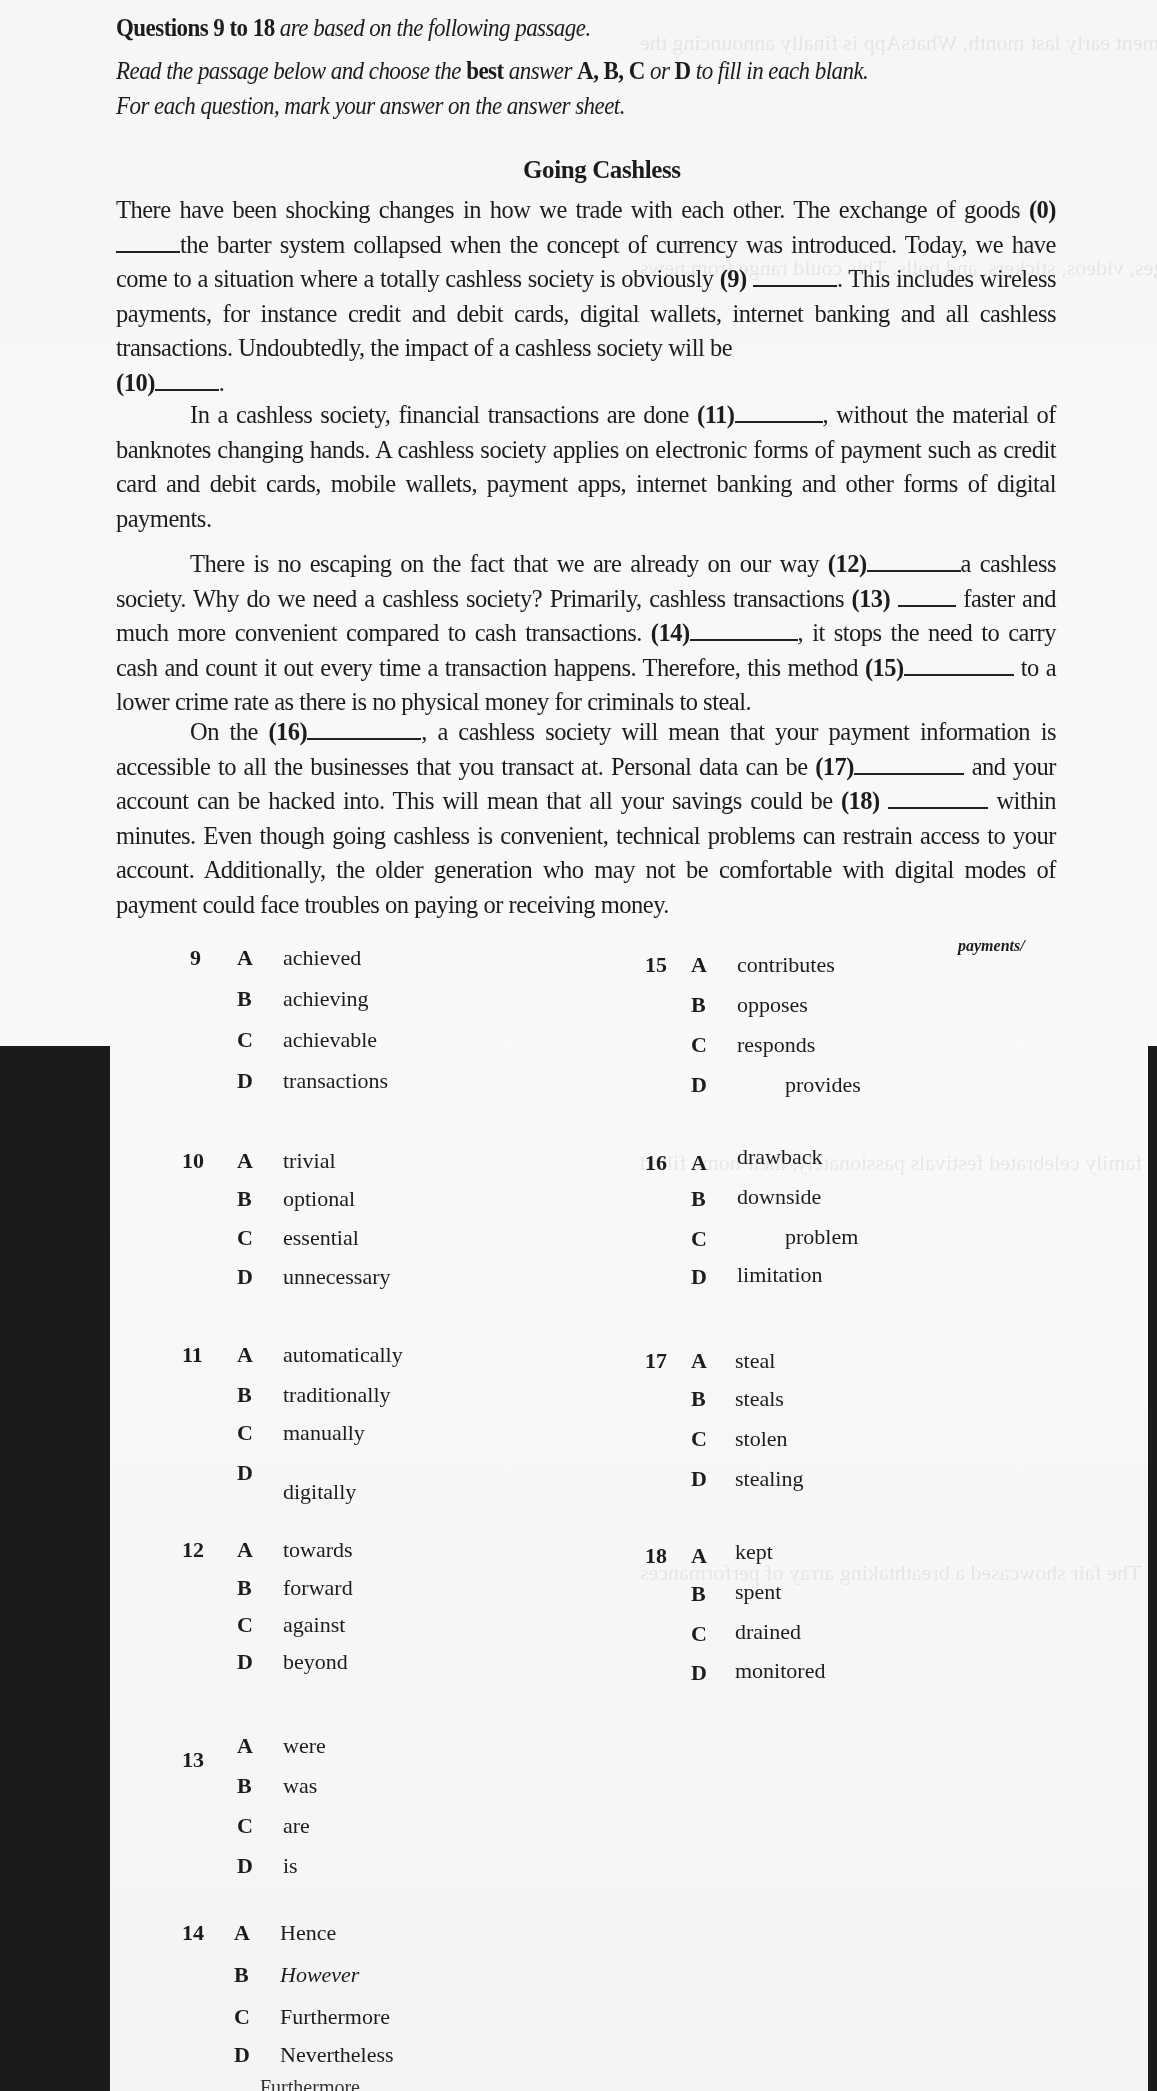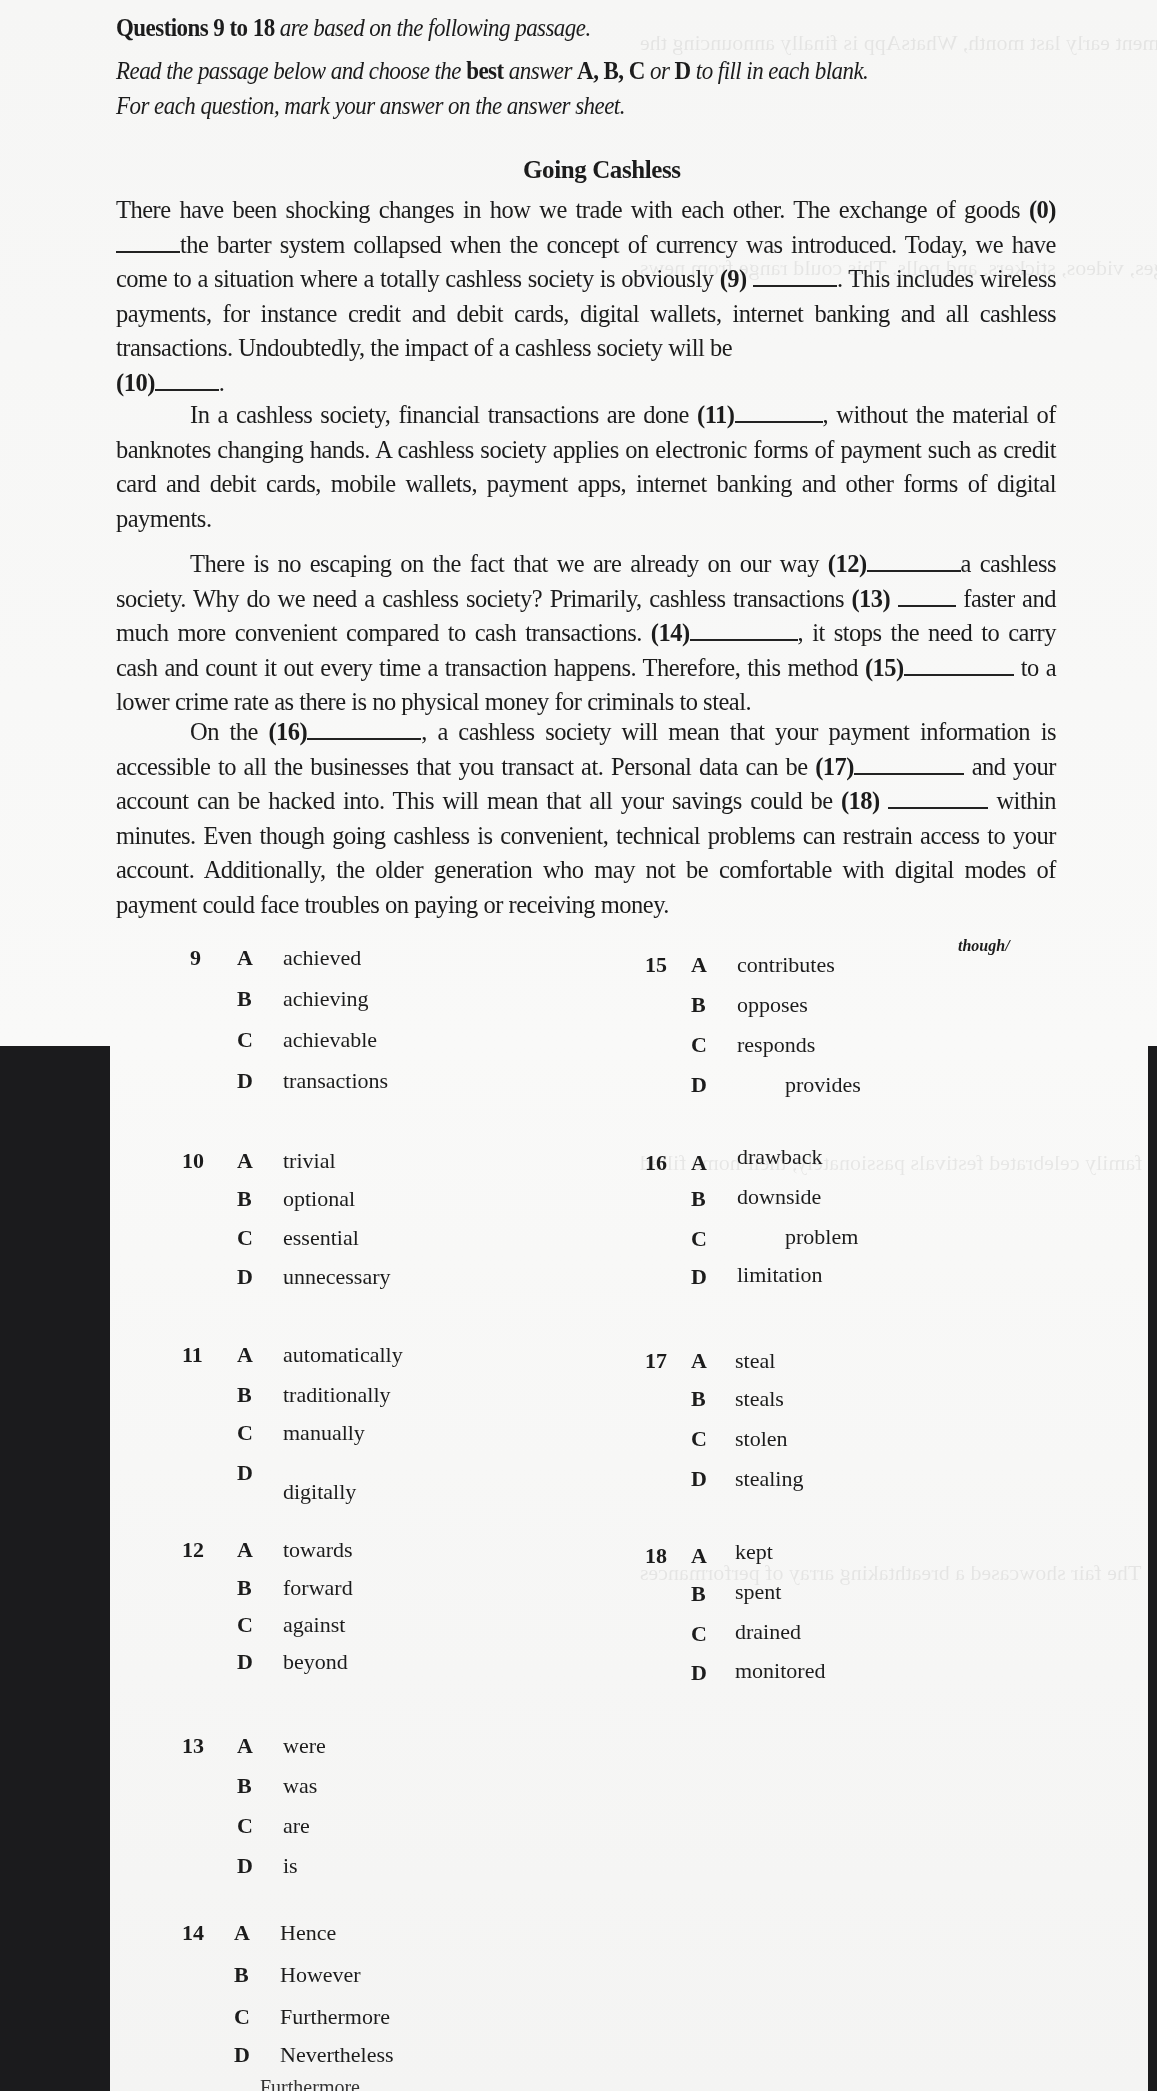--- a/index.html
+++ b/index.html
@@ -82,21 +82,21 @@
   </div>
 
   <div class="para" style="top:547px;text-indent:74px;">
     <span>There is no escaping on the fact that we are already on our way </span><span class="qnum">(12)</span><span class="blank" style="width:94px;"></span><span>a cashless society. Why do we need a cashless society? Primarily, cashless transactions </span><span class="qnum">(13)</span> <span class="blank" style="width:58px;"></span><span> faster and much more convenient compared to cash transactions. </span><span class="qnum">(14)</span><span class="blank" style="width:108px;"></span><span>, it stops the need to carry cash and count it out every time a transaction happens. Therefore, this method </span><span class="qnum">(15)</span><span class="blank" style="width:110px;"></span> <span>to a lower crime rate as there is no physical money for criminals to steal.</span>
   </div>
 
   <div class="para" style="top:715px;text-indent:74px;">
     <span>On the </span><span class="qnum">(16)</span><span class="blank" style="width:114px;"></span><span>, a cashless society will mean that your payment information is accessible to all the businesses that you transact at. Personal data can be </span><span class="qnum">(17)</span><span class="blank" style="width:110px;"></span> <span>and your account can be hacked into. This will mean that all your savings could be </span><span class="qnum">(18)</span> <span class="blank" style="width:100px;"></span><span> within minutes. Even though going cashless is convenient, technical problems can restrain access to your account. Additionally, the older generation who may not be comfortable with digital modes of payment could face troubles on paying or receiving money.</span>
   </div>
 
-  <div class="side-note">though/</div>
+  <div class="side-note">payments/</div>
 
   <div class="opt-group" style="left:190px;top:945px;">
     <span class="opt-num" style="left:0;top:0;">9</span>
     <div>
         <span class="opt-letter" style="left:47px;top:0;">A</span>
         <span class="opt-text" style="left:93px;top:0;">achieved</span>
       </div>
     <div>
         <span class="opt-letter" style="left:47px;top:41px;">B</span>
         <span class="opt-text" style="left:93px;top:41px;">achieving</span>
@@ -165,21 +165,21 @@
         <span class="opt-letter" style="left:47px;top:75px;">C</span>
         <span class="opt-text" style="left:93px;top:75px;">against</span>
       </div>
     <div>
         <span class="opt-letter" style="left:47px;top:112px;">D</span>
         <span class="opt-text" style="left:93px;top:112px;">beyond</span>
       </div>
   </div>
 
   <div class="opt-group" style="left:190px;top:1733px;">
-    <span class="opt-num" style="left:-8px;top:0;">13</span>
+    <span class="opt-num" style="left:-8px;top:14px;">13</span>
     <div>
         <span class="opt-letter" style="left:47px;top:0;">A</span>
         <span class="opt-text" style="left:93px;top:0;">were</span>
       </div>
     <div>
         <span class="opt-letter" style="left:47px;top:40px;">B</span>
         <span class="opt-text" style="left:93px;top:40px;">was</span>
       </div>
     <div>
         <span class="opt-letter" style="left:47px;top:80px;">C</span>
@@ -192,21 +192,21 @@
   </div>
 
   <div class="opt-group" style="left:190px;top:1920px;">
     <span class="opt-num" style="left:-8px;top:0;">14</span>
     <div>
         <span class="opt-letter" style="left:44px;top:0;">A</span>
         <span class="opt-text" style="left:90px;top:0;">Hence</span>
       </div>
     <div>
         <span class="opt-letter" style="left:44px;top:42px;">B</span>
-        <span class="opt-text" style="left:90px;top:42px;">However</span>
+        <span class="opt-text" style="left:90px;top:42px;font-style:italic;">However</span>
       </div>
     <div>
         <span class="opt-letter" style="left:44px;top:84px;">C</span>
         <span class="opt-text" style="left:90px;top:84px;">Furthermore</span>
       </div>
     <div>
         <span class="opt-letter" style="left:44px;top:122px;">D</span>
         <span class="opt-text" style="left:90px;top:122px;">Nevertheless</span>
       </div>
   </div>

